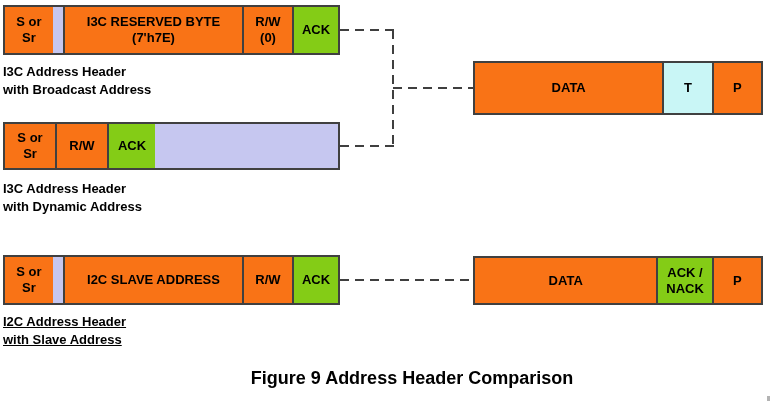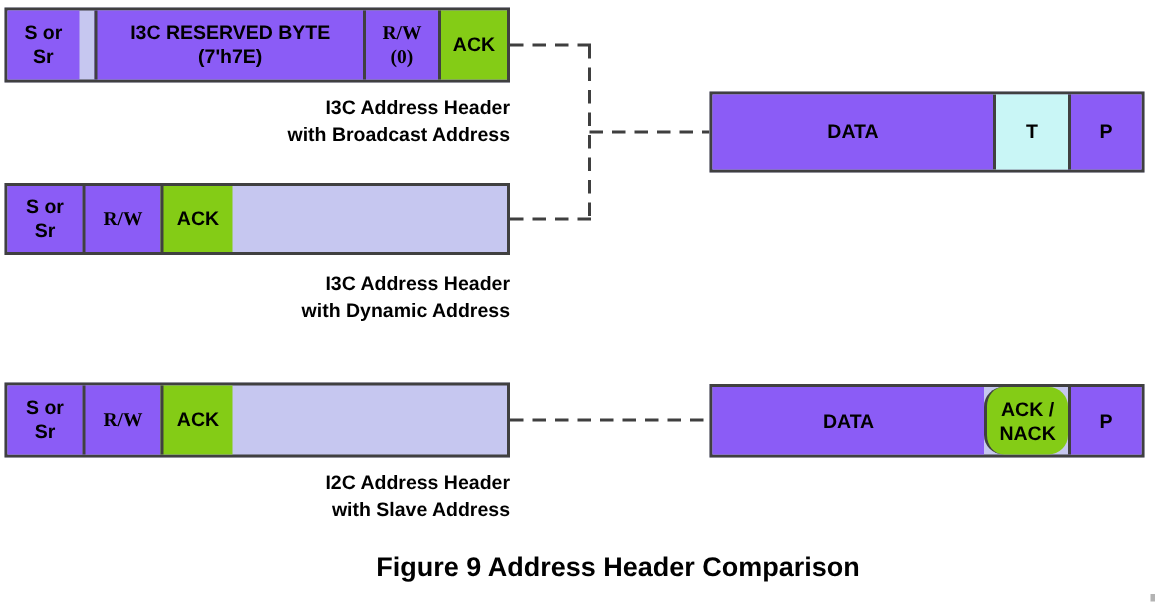--- a/index.html
+++ b/index.html
@@ -12,50 +12,50 @@
   .frame {
     position:absolute; display:flex; box-sizing:border-box;
     border:2px solid #404040; background:#c6c7f0;
   }
   .cell {
     display:flex; align-items:center; justify-content:center;
     text-align:center; white-space:pre-line; box-sizing:border-box;
     font-size:13px; line-height:1.2; overflow:hidden;
   }
   .cell + .cell { border-left:2px solid #404040; }
-  .purple { background:#8b5cf6; }
+  .purple { background:#f97316; }
   .gray   { background:#84cc16; }
   .cyan   { background:#c9f6f6; }
   .caption {
-    position:absolute; text-align:right; white-space:pre-line;
+    position:absolute; text-align:left; white-space:pre-line;
     font-size:13px; line-height:1.4;
   }
   .fig-title { position:absolute; text-align:center; font-size:18px; }
   .artifact { position:absolute; left:767px; top:396px; width:3px; height:5px;
     background:#8a8a8a; opacity:.65; }
   
   #row1 { left:3px;   top:5px;   width:337px; height:50px; }
   #row2 { left:3px;   top:122px; width:337px; height:48px; }
   #row3 { left:3px;   top:255px; width:337px; height:50px; }
   #data1{ left:473px; top:61px;  width:290px; height:54px; }
   #data2{ left:473px; top:256px; width:290px; height:49px; }
   #cap1 { left:3px; top:63px;  width:337px; }
   #cap2 { left:3px; top:180px; width:337px; }
-  #cap3 { left:3px; top:313px; width:337px; }
+  #cap3 { left:3px; top:313px; width:337px;text-decoration:underline; }
   #figtitle { left:0; top:368px; width:760px;padding-left:32px; }
   
   .w-start { flex:0 1 50px; }
   .w-addr  { flex:0 1 187px;margin-left:10px; }
-  .w-rw    { flex:0 1 52px;font-family:Liberation Serif, serif; }
+  .w-rw    { flex:0 1 52px; }
   .w-ack   { flex:0 1 48px; }
   .w-data1 { flex:0 1 190px; }
   .w-t     { flex:0 1 50px; }
   .w-p     { flex:0 1 50px; }
   .w-data2 { flex:0 1 184px; }
-  .w-acknack { flex:0 1 56px;border-radius:13px; }
+  .w-acknack { flex:0 1 56px; }
 </style>
 </head>
 <body>
 
 <div class="canvas">
 
   <svg class="connectors" width="772" height="404" viewBox="0 0 772 404">
     <g stroke="#3f3f3f" stroke-width="2" stroke-dasharray="9 6" fill="none">
       <line x1="340" y1="30" x2="394" y2="30"></line>
       <line x1="393" y1="30" x2="393" y2="146"></line>
@@ -82,20 +82,21 @@
 Sr</div>
     <div class="cell purple w-rw">R/W</div>
     <div class="cell gray w-ack">ACK</div>
   </div>
   <div id="cap2" class="caption">I3C Address Header
 with Dynamic Address</div>
 
   <div id="row3" class="frame">
     <div class="cell purple w-start">S or
 Sr</div>
+    <div class="cell purple w-addr">I2C SLAVE ADDRESS</div>
     <div class="cell purple w-rw">R/W</div>
     <div class="cell gray w-ack">ACK</div>
   </div>
   <div id="cap3" class="caption">I2C Address Header
 with Slave Address</div>
 
   <div id="data1" class="frame">
     <div class="cell purple w-data1">DATA</div>
     <div class="cell cyan w-t">T</div>
     <div class="cell purple w-p">P</div>

